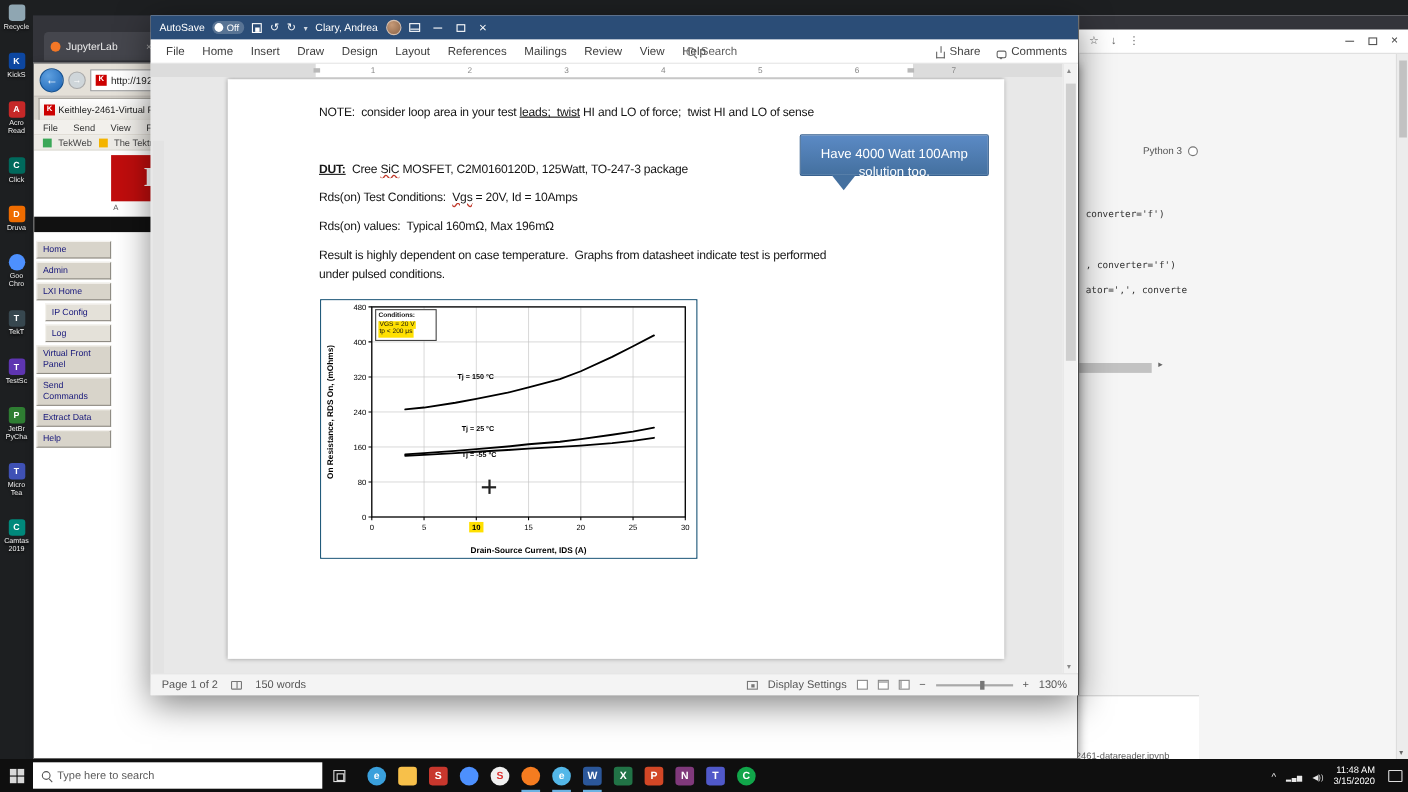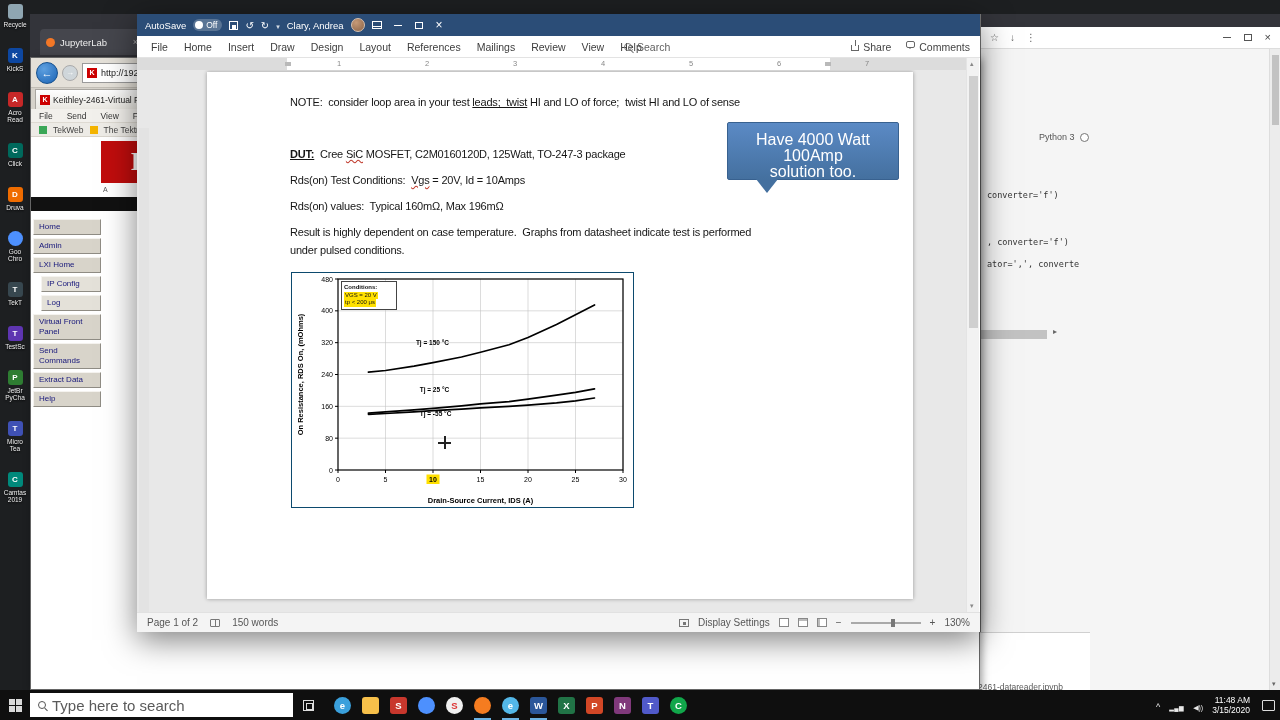--- a/index.html
+++ b/index.html
@@ -100,39 +100,39 @@
   .w-max{width:8px;height:7px;border:1px solid #fff;}
   .w-cls::before{content:"×";font-size:12px;line-height:1;}
 
   .w-ribbon{height:22px;display:flex;align-items:center;border-bottom:1px solid #e3e3e3;position:relative;font-size:10.5px;color:#3d3d3d;background:#fff;}
   #ribbon-tabs{display:flex;padding-left:6px;}
   .rtab{padding:0 8px;white-space:nowrap;cursor:pointer;}
   .rb-search{position:absolute;left:487px;display:flex;gap:5px;align-items:center;color:#5f5f5f;}
   .mag{width:8px;height:8px;border:1.3px solid #777;border-radius:50%;position:relative;flex:none;}
   .mag::after{content:'';position:absolute;width:4px;height:1.3px;background:#777;transform:rotate(45deg);left:5px;top:7px;}
   .rb-right{position:absolute;right:10px;display:flex;gap:15px;align-items:center;color:#444;}
-  .rb-right .grp{display:flex;gap:4px;align-items:flex-start;}
+  .rb-right .grp{display:flex;gap:4px;align-items:flex-end;}
   .ic-share{width:8px;height:6px;border:1px solid #666;border-top:none;position:relative;margin-top:4px;}
   .ic-share::after{content:'';position:absolute;left:3px;top:-5px;width:1px;height:6px;background:#666;}
   .ic-comm{width:9px;height:7px;border:1px solid #666;border-radius:2px;position:relative;}
   .ic-comm::after{content:'';position:absolute;left:1px;bottom:-4px;border:2px solid transparent;border-top-color:#666;}
 
   .w-ruler{position:absolute;left:0;top:44px;width:829px;height:12px;background:#dcdcdc;}
   .wr-in{position:absolute;left:150px;top:0;width:543px;height:12px;background:#fff;}
   #ruler-nums span{position:absolute;top:1px;font-size:7.5px;color:#888;}
   .mk{position:absolute;width:6px;height:4px;background:#b9b9b9;top:4px;}
   .w-vruler{position:absolute;left:2px;top:58px;width:10px;height:536px;background:#e3e3e3;z-index:1;}
 
   .w-doc{position:absolute;left:0;top:56px;width:829px;height:542px;background:#e8e8e8;overflow:hidden;}
   .page{position:absolute;left:70px;top:2px;width:706px;height:527px;background:#fff;box-shadow:0 0 4px rgba(0,0,0,.35);}
   .dl{position:absolute;left:83px;white-space:pre;font-size:11px;color:#161616;letter-spacing:-0.2px;}
   .ul{text-decoration:underline;}
   .bu{font-weight:bold;text-decoration:underline;}
   .squig{text-decoration:underline;text-decoration-style:wavy;text-decoration-color:#c0392b;}
-  .callout{position:absolute;left:520px;top:50px;width:172px;height:58px;background:linear-gradient(#5b8ac5,#44709f);border:1.5px solid #38618f;border-radius:2px;color:#fff;font-size:16px;text-align:center;padding-top:9px;line-height:16px;}
+  .callout{position:absolute;left:520px;top:50px;width:172px;height:38px;background:linear-gradient(#5b8ac5,#44709f);border:1.5px solid #38618f;border-radius:2px;color:#fff;font-size:12px;text-align:center;padding-top:9px;line-height:16px;}
   .callout::after{content:'';position:absolute;left:28px;top:100%;border-left:11px solid transparent;border-right:11px solid transparent;border-top:14px solid #44709f;}
   .chartbox{position:absolute;left:84px;top:200px;width:343px;height:236px;border:1px solid #0c4a6e;background:#fff;}
   .chartbox svg{position:absolute;left:0;top:0;}
   .cond{position:absolute;left:49px;top:8px;width:56px;border:1px solid #444;background:#fff;padding:2px;font-size:6px;line-height:7.5px;color:#111;}
   .cond .t{font-weight:bold;}
   .cond .hl{background:#ffe000;width:max-content;padding:0 1px;}
 
   .w-scroll{position:absolute;right:1px;top:44px;width:13px;height:554px;background:#f2f2f2;border-left:1px solid #e4e4e4;}
   .w-thumb{position:absolute;left:2px;top:18px;width:9px;height:252px;background:#cfcfcf;}
   .arr{position:absolute;left:3px;font-size:7px;color:#888;}
@@ -154,21 +154,21 @@
   
   .cursor{position:absolute;left:438px;top:436px;width:13px;height:13px;z-index:30;filter:drop-shadow(0 0 1px #fff);}
   .cursor::before{content:'';position:absolute;top:6px;left:0;width:13px;height:1.5px;background:#222;}
   .cursor::after{content:'';position:absolute;left:6px;top:0;width:1.5px;height:13px;background:#222;}
 
   
   #taskbar{position:absolute;left:0;top:690px;width:1280px;height:30px;background:#0f0f0f;display:flex;align-items:stretch;z-index:40;}
   .tb-start{width:30px;display:flex;align-items:center;justify-content:center;cursor:pointer;}
   .win-logo{display:grid;grid-template-columns:6px 6px;grid-template-rows:6px 6px;gap:1px;}
   .win-logo div{background:#d9d9d9;}
-  .tb-search{width:263px;margin:3px 0;background:#fff;display:flex;align-items:center;gap:6px;padding:0 8px;font-size:15px;color:#5a5a5a;}
+  .tb-search{width:263px;margin:3px 0;background:#fff;display:flex;align-items:center;gap:6px;padding:0 8px;font-size:10px;color:#5a5a5a;}
   .mag-d{width:8px;height:8px;border:1.3px solid #555;border-radius:50%;position:relative;flex:none;}
   .mag-d::after{content:'';position:absolute;width:4px;height:1.3px;background:#555;transform:rotate(45deg);left:5px;top:7px;}
   .tb-tv{width:30px;display:flex;align-items:center;justify-content:center;}
   .tv-ic{width:11px;height:11px;border:1px solid #ddd;position:relative;}
   .tv-ic::after{content:'';position:absolute;left:2px;top:2px;width:5px;height:5px;border:1px solid #ddd;}
   #tb-apps{display:flex;align-items:center;margin-left:6px;gap:1px;}
   .tb-slot{width:27px;height:30px;display:flex;align-items:center;justify-content:center;position:relative;cursor:pointer;}
   .tb-slot.open::after{content:'';position:absolute;bottom:0;left:5px;right:5px;height:2px;background:#6cb2e2;}
   .tb-ic{width:17px;height:17px;border-radius:3px;display:flex;align-items:center;justify-content:center;color:#fff;font-size:9.5px;font-weight:bold;}
   .tb-ic.circle{border-radius:50%;}

